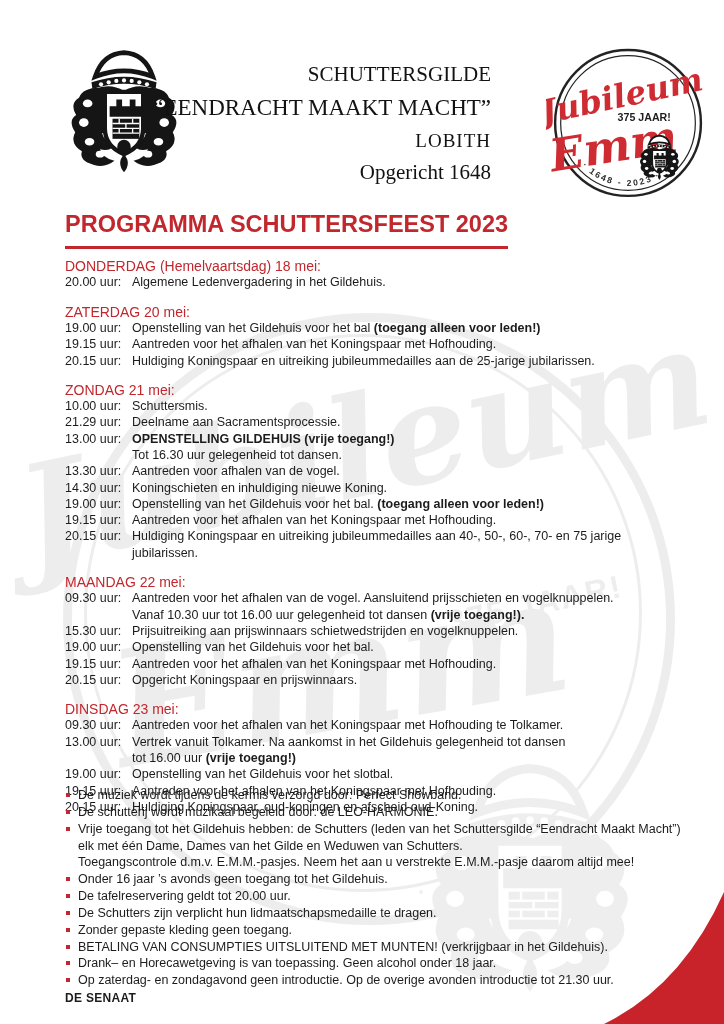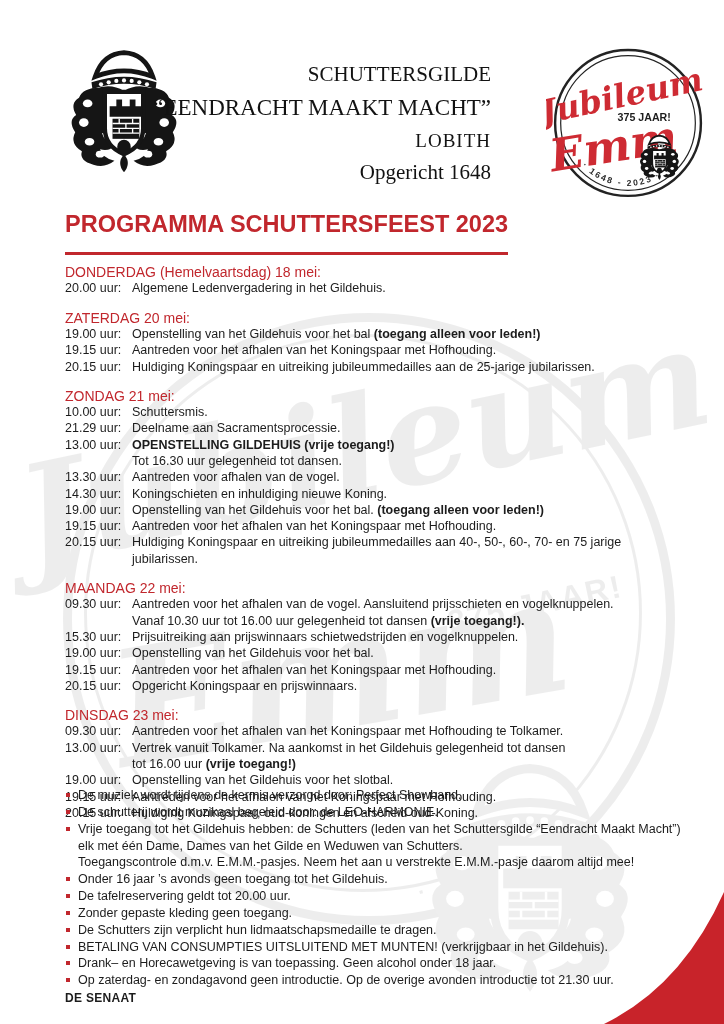--- a/index.html
+++ b/index.html
@@ -40,21 +40,21 @@
   .org-line4{font-size:21px;margin:0;}
   .badge{position:absolute;left:546px;top:44px;}
   .badge-script{font-family:"DejaVu Serif",serif;font-style:italic;font-weight:bold;fill:var(--badge-red);}
   .badge-years{font-family:"Liberation Sans",sans-serif;font-weight:bold;fill:#1d1d1d;}
   .badge-range{font-family:"Liberation Sans",sans-serif;font-weight:bold;fill:#2b2b2b;letter-spacing:2px;}
   
   .content{position:absolute;left:65px;top:211px;right:36px;}
   .page-title{
     display:inline-block;margin:0 0 9px 0;
     font-size:23.5px;font-weight:bold;color:var(--brand-red);
-    border-bottom:3px solid var(--brand-red);padding-bottom:14px;line-height:1.15;
+    border-bottom:3px solid var(--brand-red);padding-bottom:8px;line-height:1.15;
   }
   .day{margin-bottom:13px;}
   .day-heading{font-size:14px;font-weight:normal;color:var(--brand-red);line-height:16.3px;}
   .row{display:flex;font-size:12.5px;line-height:16.3px;}
   .time{width:67px;flex-shrink:0;}
   .desc{flex:1;}
   .desc .bold{font-weight:bold;}
   
   .notes{position:absolute;left:65px;top:787px;right:16px;}
   .note-line{display:flex;font-size:12.5px;line-height:16.85px;}
@@ -303,25 +303,25 @@
       <div class="note-line">
         <span class="bullet"></span>
         <span>Onder 16 jaar ’s avonds geen toegang tot het Gildehuis.</span>
       </div>
       <div class="note-line">
         <span class="bullet"></span>
         <span>De tafelreservering geldt tot 20.00 uur.</span>
       </div>
       <div class="note-line">
         <span class="bullet"></span>
+        <span>De Schutters zijn verplicht hun lidmaatschapsmedaille te dragen.</span>
+      </div>
+      <div class="note-line">
+        <span class="bullet"></span>
         <span>Zonder gepaste kleding geen toegang.</span>
-      </div>
-      <div class="note-line">
-        <span class="bullet"></span>
-        <span>De Schutters zijn verplicht hun lidmaatschapsmedaille te dragen.</span>
       </div>
       <div class="note-line">
         <span class="bullet"></span>
         <span>BETALING VAN CONSUMPTIES UITSLUITEND MET MUNTEN! (verkrijgbaar in het Gildehuis).</span>
       </div>
       <div class="note-line">
         <span class="bullet"></span>
         <span>Drank– en Horecawetgeving is van toepassing. Geen alcohol onder 18 jaar.</span>
       </div>
       <div class="note-line">

